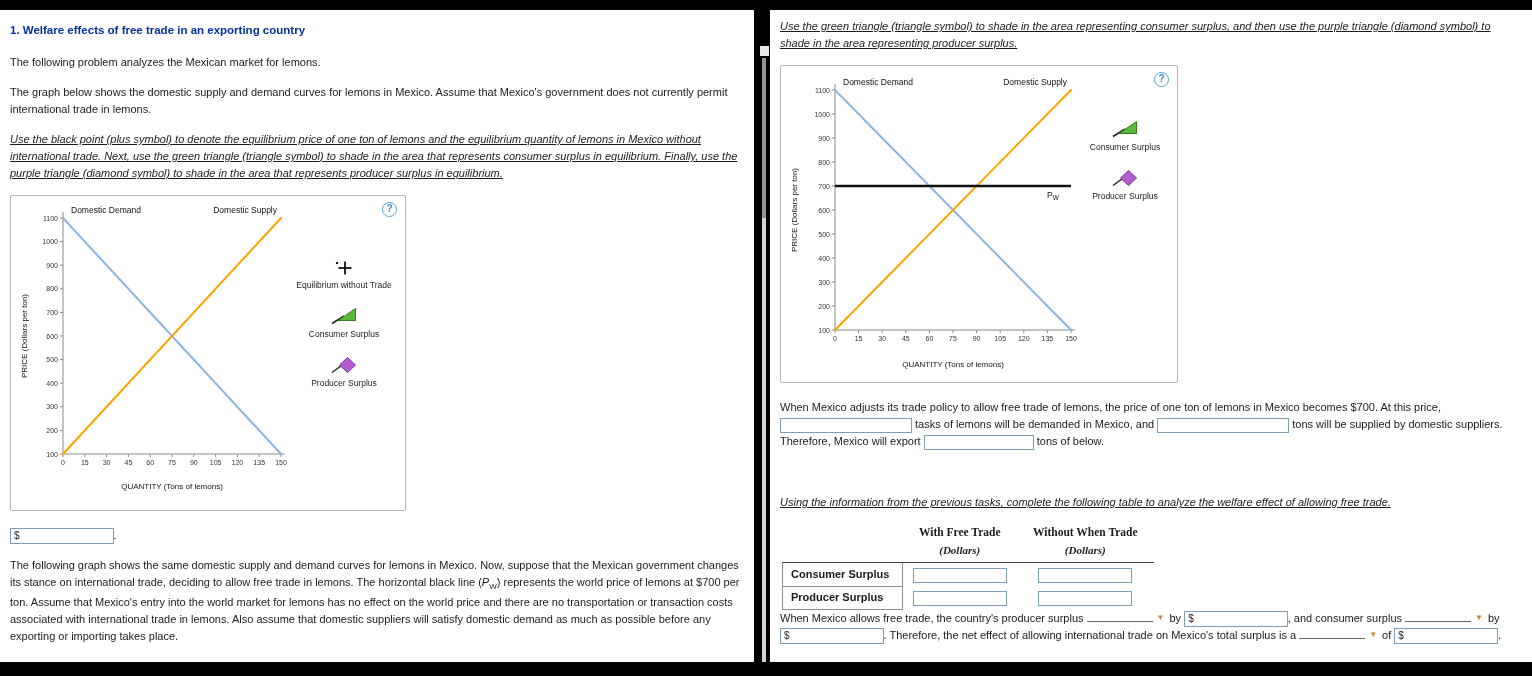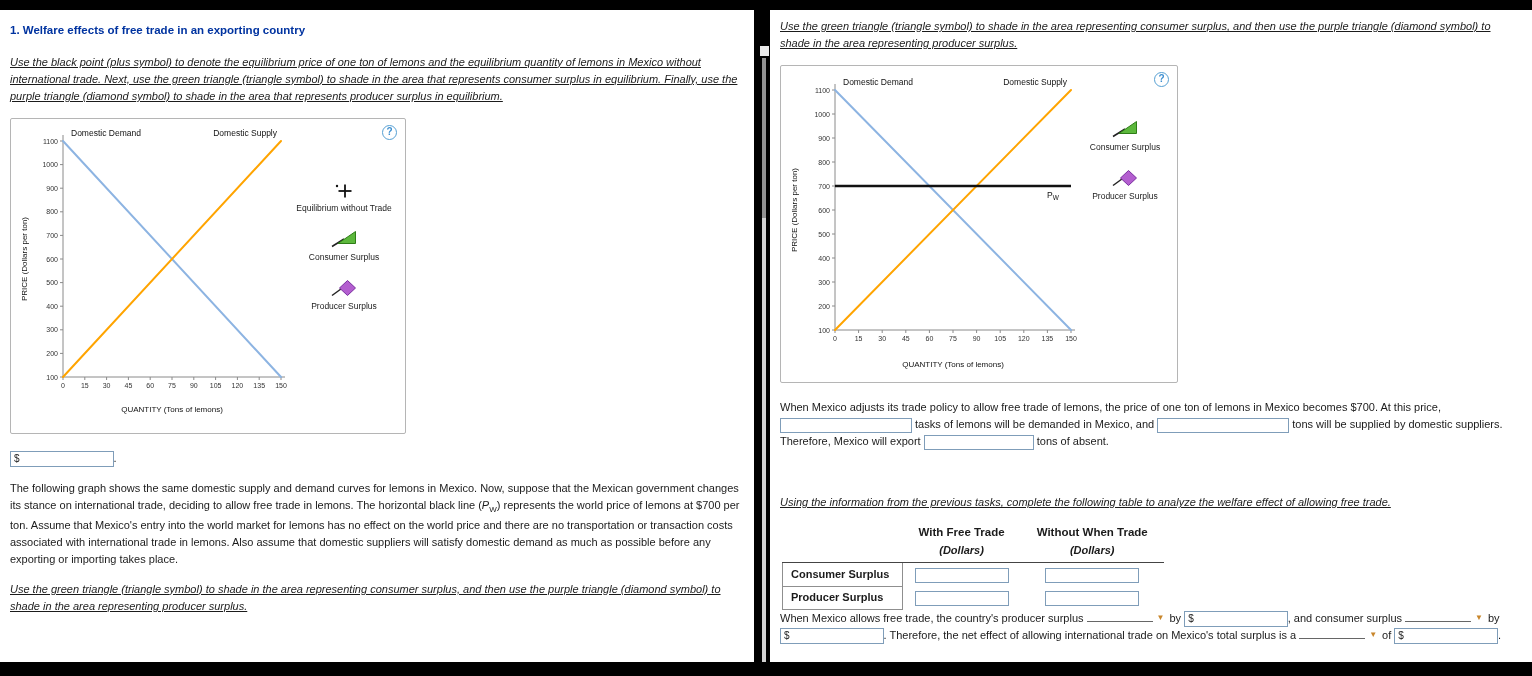--- a/index.html
+++ b/index.html
@@ -41,39 +41,41 @@
   .money { display:inline-flex; align-items:center; border:1px solid #7f9db9; height:16px; padding:0 3px; background:#fff; vertical-align:middle; }
   .money input { border:none; outline:none; width:88px; height:12px; font-size:10px; padding:0; font-family:"Liberation Sans", sans-serif; }
   .money .cur { font-size:10px; margin-right:2px; color:#222; }
 
   .dd { white-space:nowrap; }
   .ddline { display:inline-block; width:66px; height:12px; border-bottom:1px solid #666; vertical-align:baseline; margin-left:3px; }
   .ddarrow { color:#c8862b; font-size:8px; margin:0 5px 0 4px; vertical-align:2px; }
 
   .tcaption { margin-top:44px; }
   table.wtable { border-collapse:collapse; margin-left:2px; }
-  .wtable th { border-bottom:1.5px solid #444; padding:0 16px 3px; vertical-align:bottom; }
+  .wtable th { border-bottom:1.5px solid #444; padding:0 16px 3px; vertical-align:bottom;font-family:Liberation Serif, serif; }
   .wtable th.corner { min-width:120px; }
   .thname { font-weight:bold; font-size:11.5px; text-align:center; }
   .units { font-weight:bold; font-style:italic; font-size:11px; text-align:center; }
   .wtable td { padding:3px 10px; }
   td.rowlabel { border:1px solid #8f8f8f; font-weight:bold; padding:1px 8px; font-size:11px; white-space:nowrap; }
   td.cell { text-align:center; }
   td.cell input { width:94px; }
   .final { }
   sub { font-size:8px; }
 </style>
 </head>
 <body>
 
 <div class="screen">
   <div class="chrome-top"></div>
 
   <div class="panel left-panel">
     <div class="title">1. Welfare effects of free trade in an exporting country</div>
+    <p>The following problem analyzes the Mexican market for lemons.</p>
+    <p>The graph below shows the domestic supply and demand curves for lemons in Mexico. Assume that Mexico's government does not currently permit international trade in lemons.</p>
     <p class="it">Use the black point (plus symbol) to denote the equilibrium price of one ton of lemons and the equilibrium quantity of lemons in Mexico without international trade. Next, use the green triangle (triangle symbol) to shade in the area that represents consumer surplus in equilibrium. Finally, use the purple triangle (diamond symbol) to shade in the area that represents producer surplus in equilibrium.</p>
 
     <div class="graph-box gb1">
       <div class="help">?</div>
       <div class="gflex">
         <svg id="chart1" class="chart" width="272" height="292" viewBox="0 0 272 292">
             <line x1="46" y1="10" x2="46" y2="252" class="ax"></line>
             <line x1="46" y1="252" x2="268" y2="252" class="ax"></line>
             <line x1="43" y1="252" x2="46" y2="252" class="ax"></line>
             <text x="41" y="254.5" class="tick" text-anchor="end">100</text>
@@ -252,21 +254,21 @@
       </div>
     </div>
 
     <p>
       <span>When Mexico adjusts its trade policy to allow free trade of lemons, the price of one ton of lemons in Mexico becomes $700. At this price,</span>
       <input class="txt" type="text" style="">
       <span>tasks of lemons will be demanded in Mexico, and</span>
       <input class="txt" type="text" style="">
       <span>tons will be supplied by domestic suppliers. Therefore, Mexico will export</span>
       <input class="txt short" type="text" style="">
-      <span>tons of absent.</span>
+      <span>tons of below.</span>
     </p>
 
     <p class="it tcaption">Using the information from the previous tasks, complete the following table to analyze the welfare effect of allowing free trade.</p>
 
     <table class="wtable">
       <thead>
         <tr>
           <th class="corner"></th>
           <th>
             <div class="thname">With Free Trade</div>

